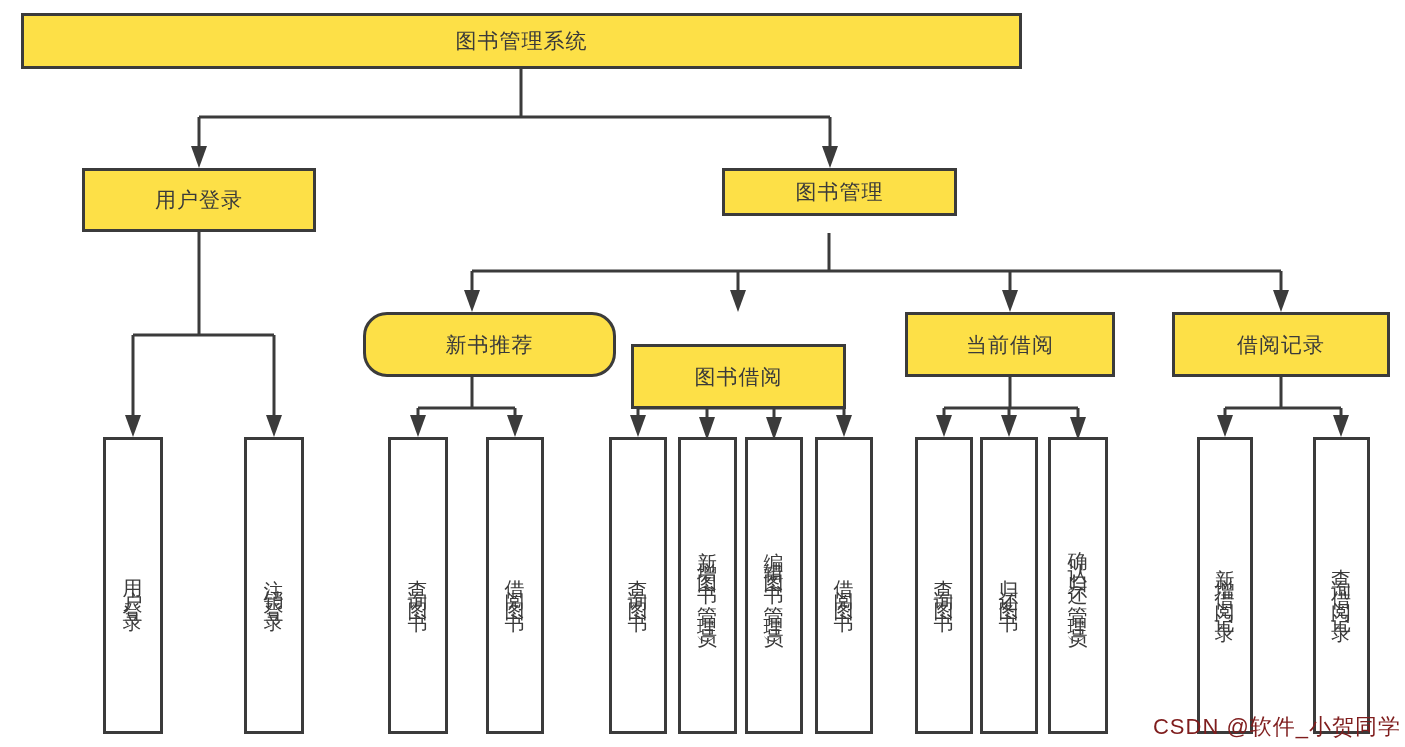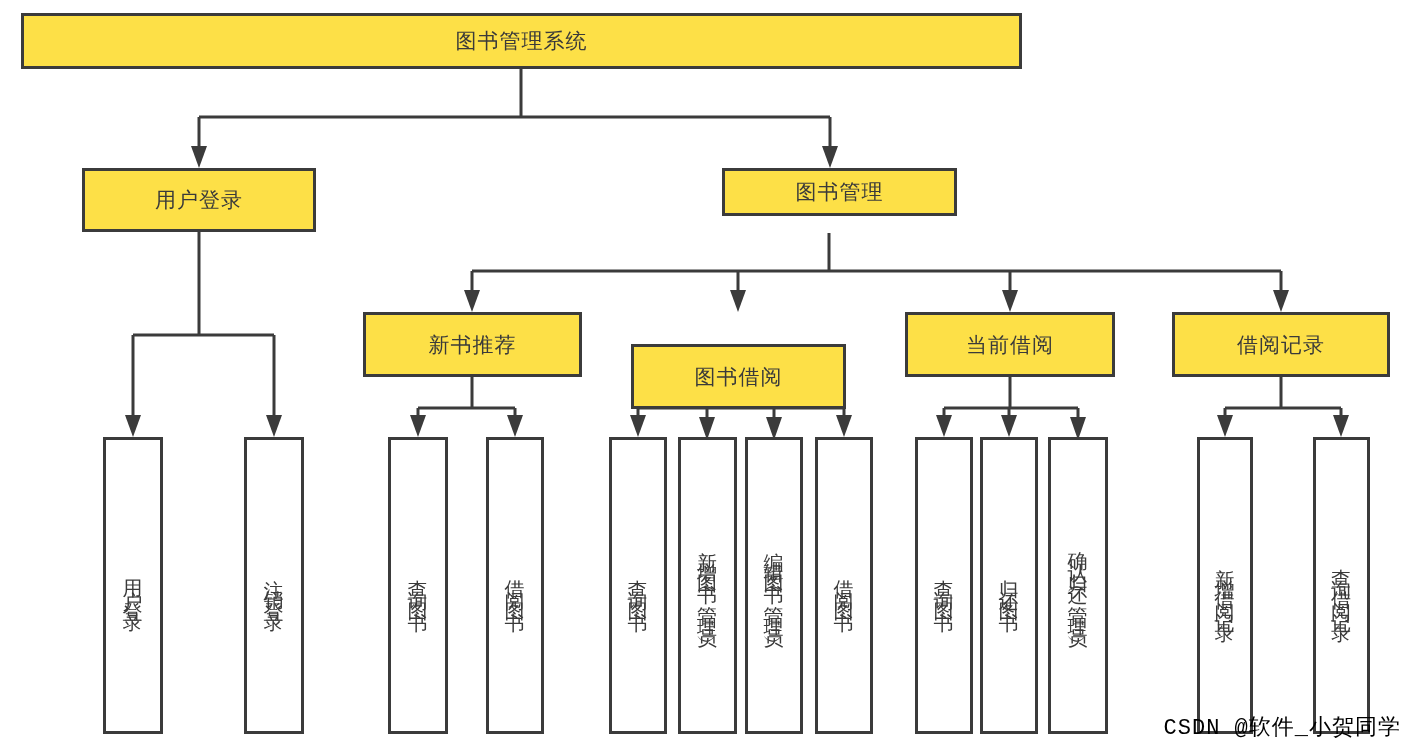--- a/index.html
+++ b/index.html
@@ -50,25 +50,24 @@
     white-space: nowrap;
     font-size: 20px;
     line-height: 1;
     letter-spacing: 11px;
   }
   .watermark {
     position: absolute;
     right: 4px;
     top: 712px;
     font-size: 22px;
-    color: #000000;
+    color: #7f1d1d;
     letter-spacing: 1px;
     z-index: 5;
     white-space: nowrap;
-    font-family: Liberation Mono, monospace;
   }
   svg line, svg path {
     stroke: #3b3b3b;
     stroke-width: 3;
     fill: none;
   }
   svg polygon {
     fill: #3b3b3b;
     stroke: none;
   }
@@ -151,21 +150,21 @@
     <span>图书管理系统</span>
   </div>
 
   <div class="hbox" style="left:82px; top:168px; width:234px; height:64px;">
     <span>用户登录</span>
   </div>
   <div class="hbox" style="left:712px; top:168px; width:235px; height:48px;margin-left:10px;">
     <span>图书管理</span>
   </div>
 
-  <div class="hbox" style="left:363px; top:312px; width:219px; height:65px;">
+  <div class="hbox" style="left:363px; top:312px; width:253px; height:65px;border-radius:24px;">
     <span>新书推荐</span>
   </div>
   <div class="hbox" style="left:631px; top:312px; width:215px; height:65px;margin-top:32px;">
     <span>图书借阅</span>
   </div>
   <div class="hbox" style="left:1172px; top:312px; width:218px; height:65px;">
     <span>借阅记录</span>
   </div>
   <div class="hbox" style="left:905px; top:312px; width:210px; height:65px;">
     <span>当前借阅</span>

